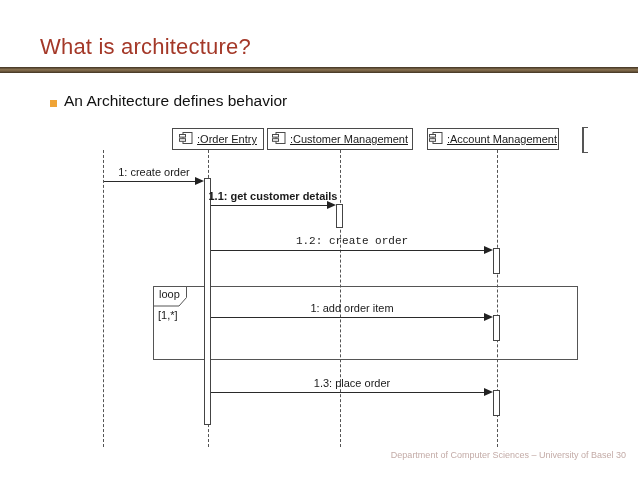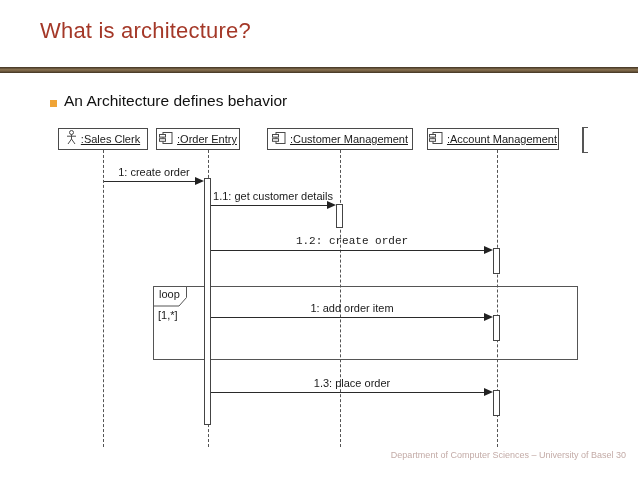--- a/index.html
+++ b/index.html
@@ -7,21 +7,21 @@
     position: relative;
     width: 638px;
     height: 478px;
     background: #ffffff;
     font-family: "Liberation Sans", sans-serif;
     overflow: hidden;
   }
   .title {
     position: absolute;
     left: 40px;
-    top: 18px;
+    top: 34px;
     font-size: 22px;
     color: #a43828;
     letter-spacing: 0.2px;
   }
   .divider {
     position: absolute;
     left: 0;
     top: 67px;
     width: 638px;
     height: 6px;
@@ -148,33 +148,21 @@
 <div class="slide">
 
   <div class="title">What is architecture?</div>
   <div class="divider"></div>
 
   <div class="bullet-row">
     <span class="bullet-square"></span>
     <span class="bullet-text">An Architecture defines behavior</span>
   </div>
 
-  <div class="participant" style="left:58px;width:90px;">
-    <span><svg width="11" height="15" viewBox="0 0 11 15">
-          <g stroke="#4a4a4a" stroke-width="1" fill="none">
-            <circle cx="5.5" cy="2.5" r="2"></circle>
-            <line x1="5.5" y1="4.5" x2="5.5" y2="9"></line>
-            <line x1="1" y1="6.2" x2="10" y2="6.2"></line>
-            <line x1="5.5" y1="9" x2="2" y2="14"></line>
-            <line x1="5.5" y1="9" x2="9" y2="14"></line>
-          </g>
-        </svg></span>
-    <span class="plabel">:Sales Clerk</span>
-  </div>
-  <div class="participant" style="left:156px;width:84px;">
+  <div class="participant" style="left:172px;width:92px;">
     <span><svg width="14" height="12" viewBox="0 0 14 12">
           <g stroke="#4a4a4a" stroke-width="1" fill="#ffffff">
             <rect x="4" y="0.5" width="9" height="11"></rect>
             <rect x="0.5" y="2.5" width="6" height="2.6"></rect>
             <rect x="0.5" y="6.7" width="6" height="2.6"></rect>
           </g>
         </svg></span>
     <span class="plabel">:Order Entry</span>
   </div>
   <div class="participant" style="left:267px;width:146px;">
@@ -215,21 +203,21 @@
   <div class="activation" style="left:204px;top:178px;height:247px;"></div>
   <div class="activation" style="left:336px;top:204px;height:24px;"></div>
   <div class="activation" style="left:493px;top:248px;height:26px;"></div>
   <div class="activation" style="left:493px;top:315px;height:26px;"></div>
   <div class="activation" style="left:493px;top:390px;height:26px;"></div>
 
   <div class="msg-label" style="left:104px;width:100px;top:166px;">1: create order</div>
   <div class="msg-line" style="left:104px;width:92px;top:181px;"></div>
   <div class="arrowhead" style="left:195px;top:177px;"></div>
 
-  <div class="msg-label" style="left:208px;width:130px;top:190px;">1.1: get customer details</div>
+  <div class="msg-label" style="left:208px;width:130px;top:190px;font-weight:bold;">1.1: get customer details</div>
   <div class="msg-line" style="left:211px;width:116px;top:205px;"></div>
   <div class="arrowhead" style="left:327px;top:201px;"></div>
 
   <div class="msg-label" style="left:211px;width:282px;top:235px;font-family:Liberation Mono, monospace;">1.2: create order</div>
   <div class="msg-line" style="left:211px;width:273px;top:250px;"></div>
   <div class="arrowhead" style="left:484px;top:246px;"></div>
 
   <div class="msg-label" style="left:211px;width:282px;top:302px;">1: add order item</div>
   <div class="msg-line" style="left:211px;width:273px;top:317px;"></div>
   <div class="arrowhead" style="left:484px;top:313px;"></div>

